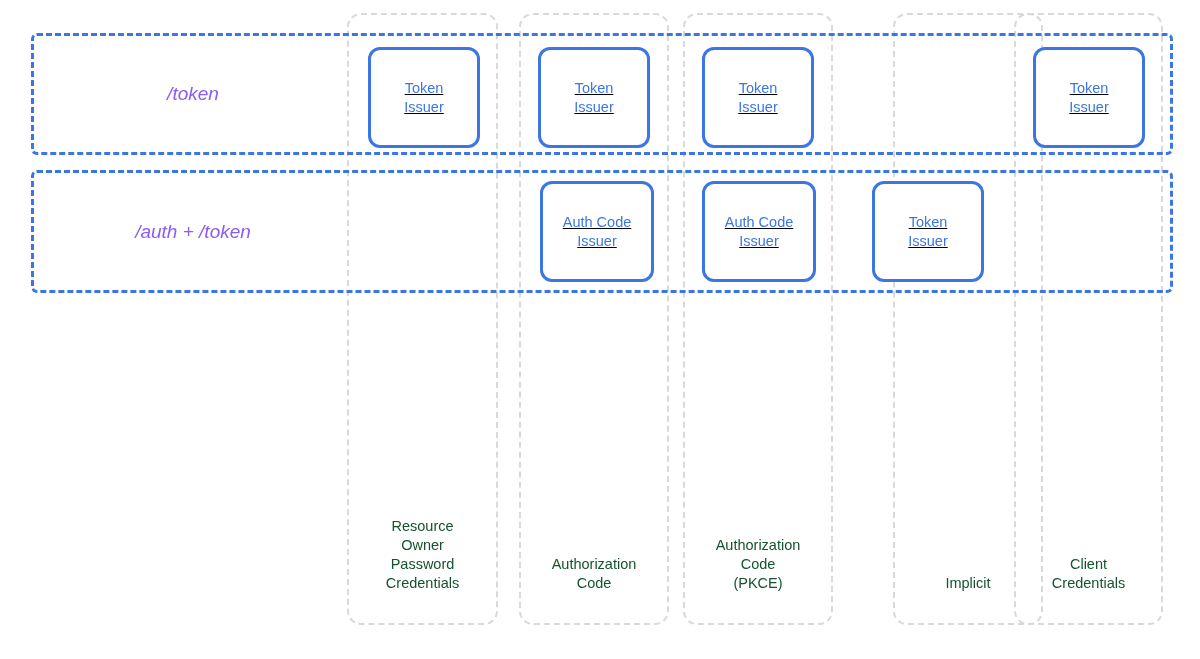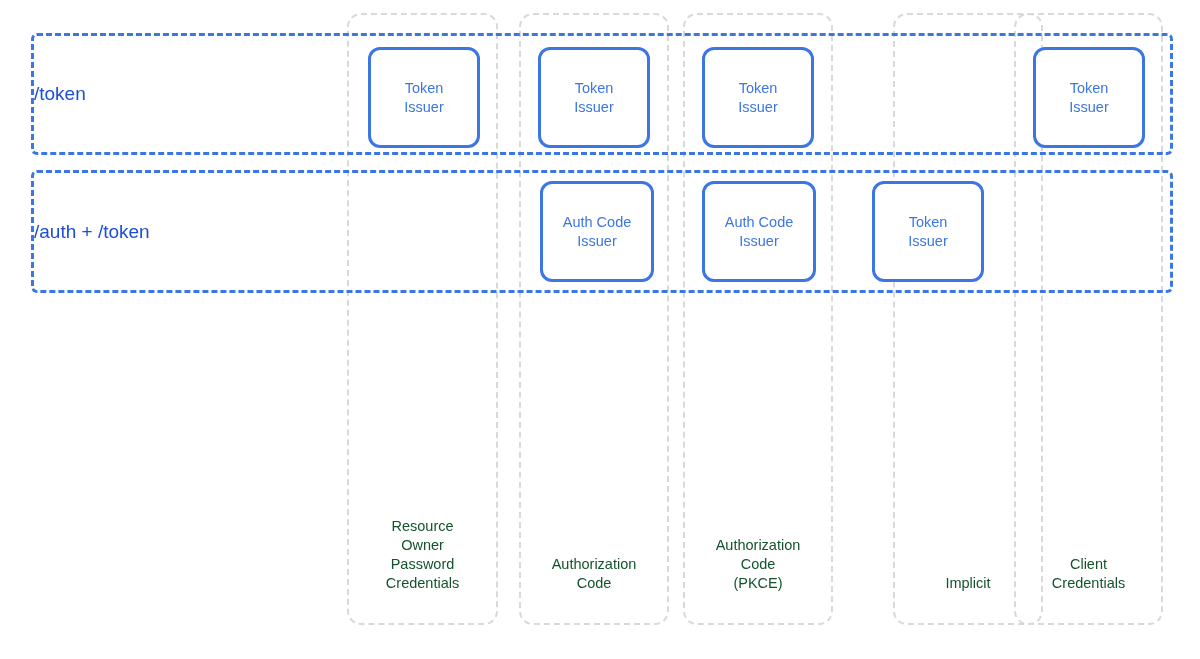--- a/index.html
+++ b/index.html
@@ -53,38 +53,41 @@
   }
   #row-token   { top: 33px;  height: 122px; }
   #row-auth    { top: 170px; height: 123px; }
 
   .endpoint-row-label {
     position: absolute;
     left: 0;
     width: 318px;
     top: 50%;
     transform: translateY(-50%);
+    text-align: center;
     font-size: 19px;
     line-height: 24px;
-    color: #1d4ed8;
+    color: #8b5cf6;
     white-space: nowrap;
+    font-style: italic;
   }
 
   
   .issuer-box {
     position: absolute;
     width: 112px;
     height: 101px;
     border: 3px solid #3b76e3;
     border-radius: 12px;
     background: #ffffff;
     box-sizing: border-box;
     display: flex;
     align-items: center;
     justify-content: center;
+    text-decoration: underline;
   }
   .issuer-box-label {
     font-size: 14.5px;
     line-height: 19px;
     color: #3b76e3;
     text-align: center;
     white-space: pre-line;
   }
 </style>
 </head>

